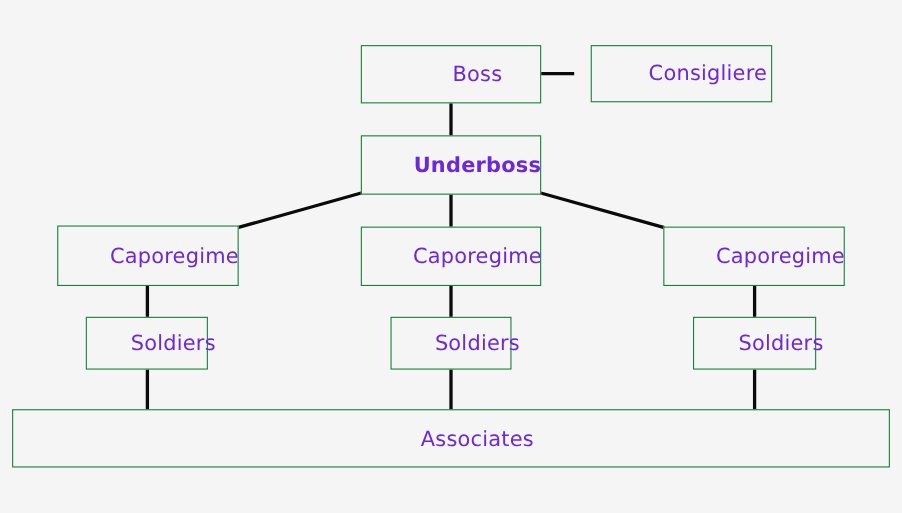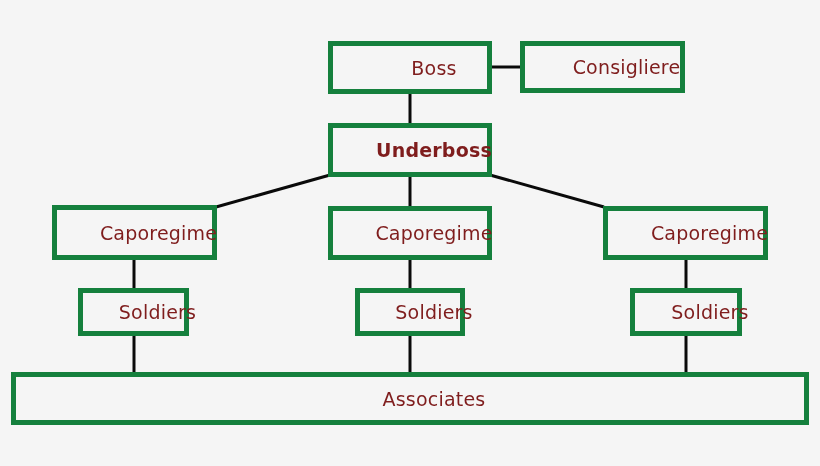--- a/index.html
+++ b/index.html
@@ -16,33 +16,33 @@
   }
   svg.wires {
     position: absolute; left: 0; top: 0;
     width: 820px; height: 466px;
     z-index: 1;
   }
   .node {
     position: absolute;
     z-index: 2;
     box-sizing: border-box;
-    border: 5px solid #15803d;
+    border: 1px solid #15803d;
     background: #f5f5f5;
     display: flex;
     align-items: center;
     justify-content: center;
     font-size: 19px;
-    color: #7f1d1d;
+    color: #6d28d9;
     letter-spacing: 0.2px;
     white-space: nowrap;
     padding-left: 48px;
   }
   .node-boss        { left: 328px; top: 41px;  width: 164px; height: 53px; }
-  .node-consigliere { left: 520px; top: 41px;  width: 165px; height: 52px; }
+  .node-consigliere { left: 537px; top: 41px;  width: 165px; height: 52px; }
   .node-underboss   { left: 328px; top: 123px; width: 164px; height: 54px; font-weight: bold; }
   .node-capo-left   { left: 52px;  top: 205px; width: 165px; height: 55px; }
   .node-capo-mid    { left: 328px; top: 206px; width: 164px; height: 54px; }
   .node-capo-right  { left: 603px; top: 206px; width: 165px; height: 54px; }
   .node-sold-left   { left: 78px;  top: 288px; width: 111px; height: 48px; }
   .node-sold-mid    { left: 355px; top: 288px; width: 110px; height: 48px; }
   .node-sold-right  { left: 630px; top: 288px; width: 112px; height: 48px; }
   .node-associates  { left: 11px;  top: 372px; width: 798px; height: 53px; }
 </style>
 </head>

